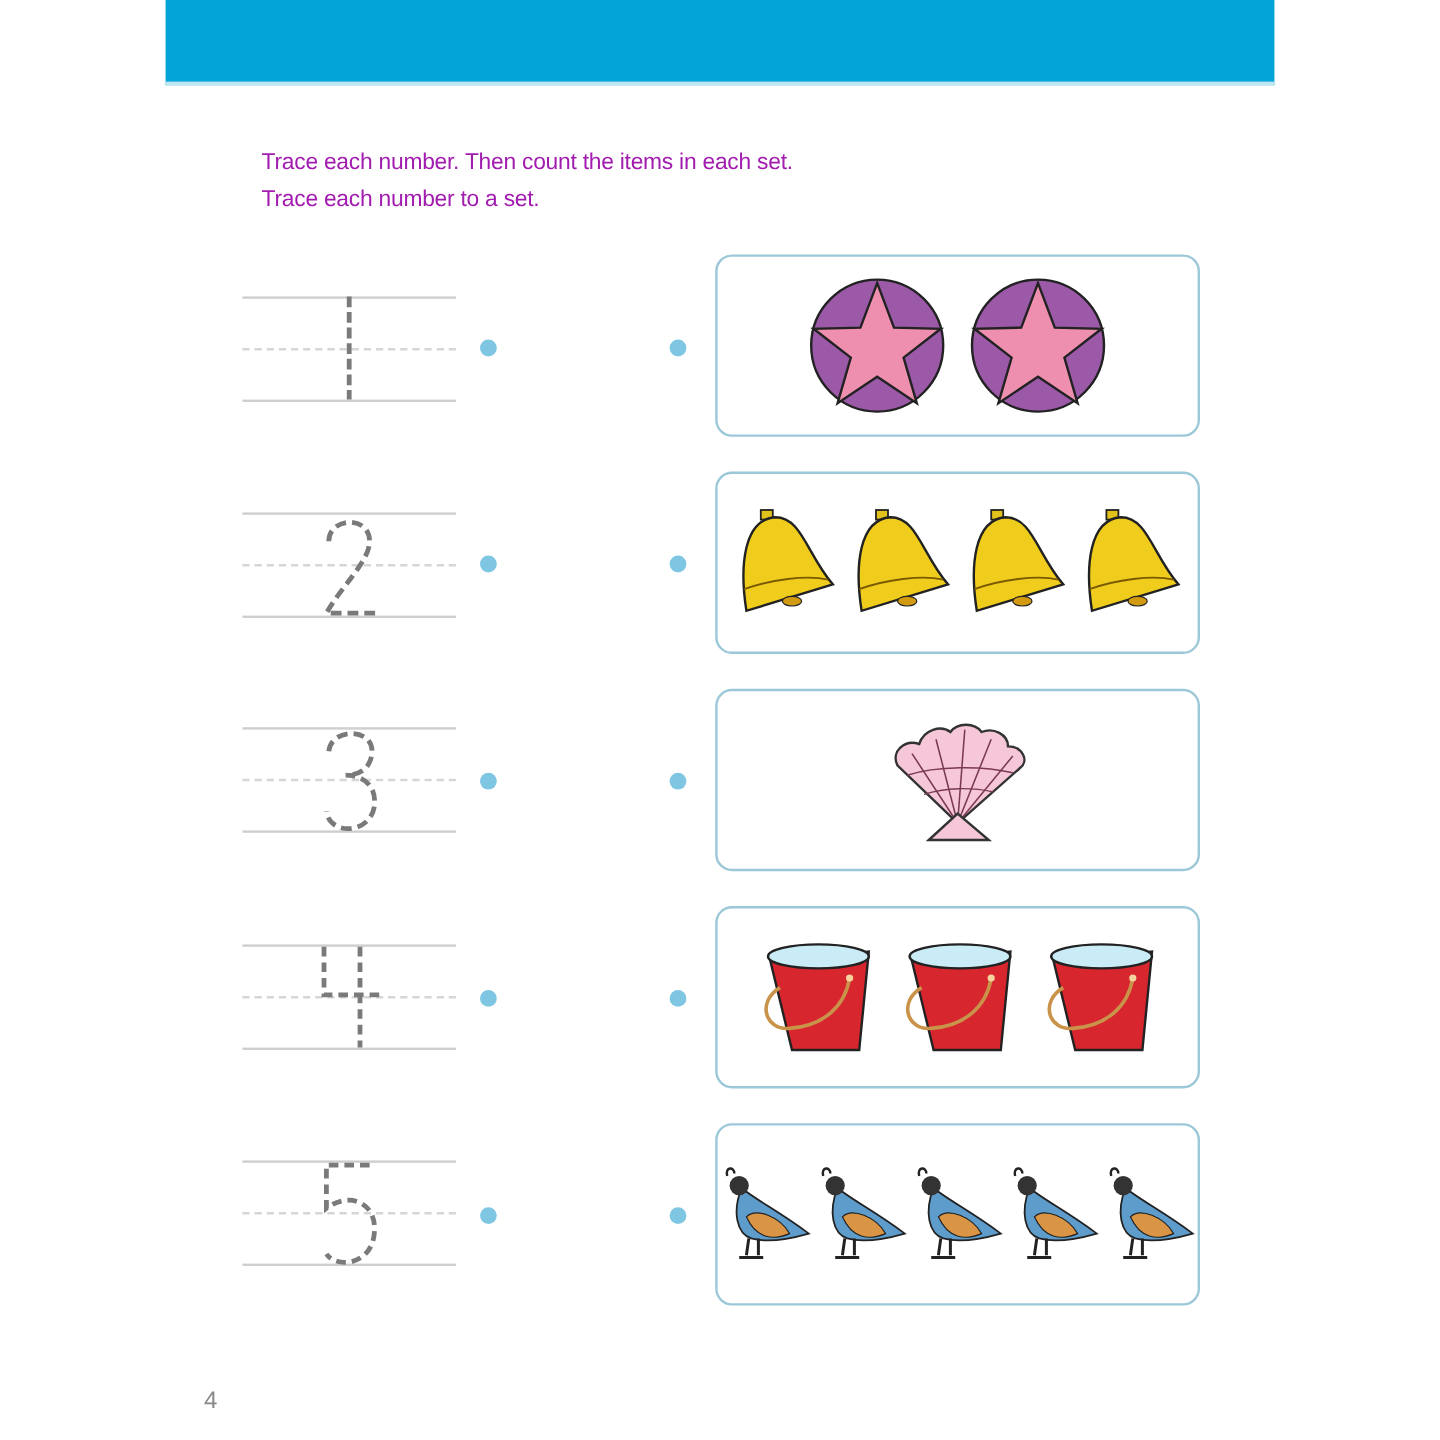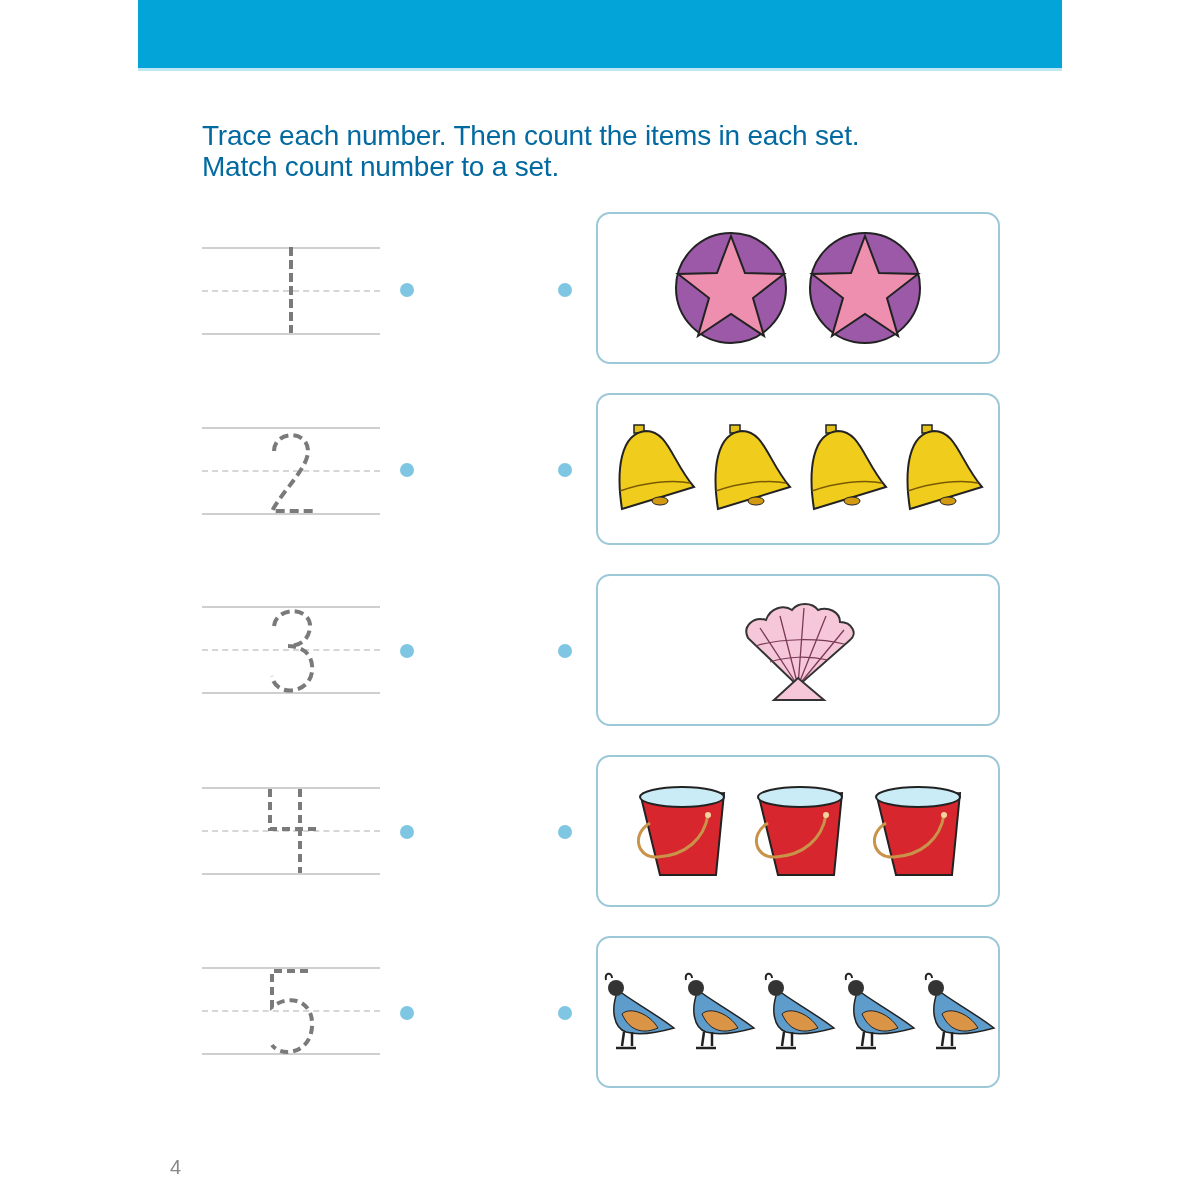--- a/index.html
+++ b/index.html
@@ -1,38 +1,38 @@
 <!DOCTYPE html>
 <html><head>
 <meta charset="utf-8">
 <style>
   html, body { margin:0; padding:0; background:#ffffff; }
   body { width:1200px; height:1200px; position:relative; overflow:hidden; font-family:"Liberation Sans", "DejaVu Sans", sans-serif; }
   .top-band { position:absolute; left:138px; top:0; width:924px; height:68px; background:#03a4d8; border-bottom:3px solid #bfe6f3; }
-  .instructions { position:absolute; left:202px; top:120px; font-size:28px; line-height:31px; color:#0369a1; letter-spacing:-0.2px; }
+  .instructions { position:absolute; left:218px; top:120px; font-size:19px; line-height:31px; color:#a21caf; letter-spacing:-0.2px; }
   .instructions div { white-space:nowrap; }
   .row { position:absolute; left:0; width:1200px; height:160px; }
   .trace { position:absolute; left:202px; width:178px; height:88px; }
   .trace .line { position:absolute; left:0; width:178px; height:0; border-top:2px solid #cfcfcf; }
   .trace .mid { position:absolute; left:0; width:178px; height:0; border-top:2px dashed #d6d6d6; top:43px; }
   .trace svg { position:absolute; left:0; top:-4px; }
   .dot { position:absolute; width:14px; height:14px; border-radius:50%; background:#7fc6e3; }
   .card { position:absolute; left:596px; width:404px; height:152px; border:2px solid #9cc8d8; border-radius:14px; background:#fff; box-sizing:border-box; display:flex; align-items:center; justify-content:center; gap:18px; }
   .card.bells { gap:12px; }
   .card.birds { gap:4px; }
   .page-num { position:absolute; left:170px; top:1156px; font-size:20px; color:#888; }
 </style>
 </head>
 <body>
 
 <div class="top-band"></div>
 
 <div class="instructions">
   <div>Trace each number. Then count the items in each set.</div>
-  <div>Match count number to a set.</div>
+  <div>Trace each number to a set.</div>
 </div>
 
 <div class="row" style="top:212px">
   <div class="trace" style="top:35px">
     <div class="line" style="top:0"></div>
       <div class="mid"></div>
       <div class="line" style="top:86px"></div>
     <svg width="178" height="96">
       <line x1="89" y1="4" x2="89" y2="90" stroke="#7a7a7a" stroke-width="4" stroke-dasharray="9,4"></line>
     </svg>

